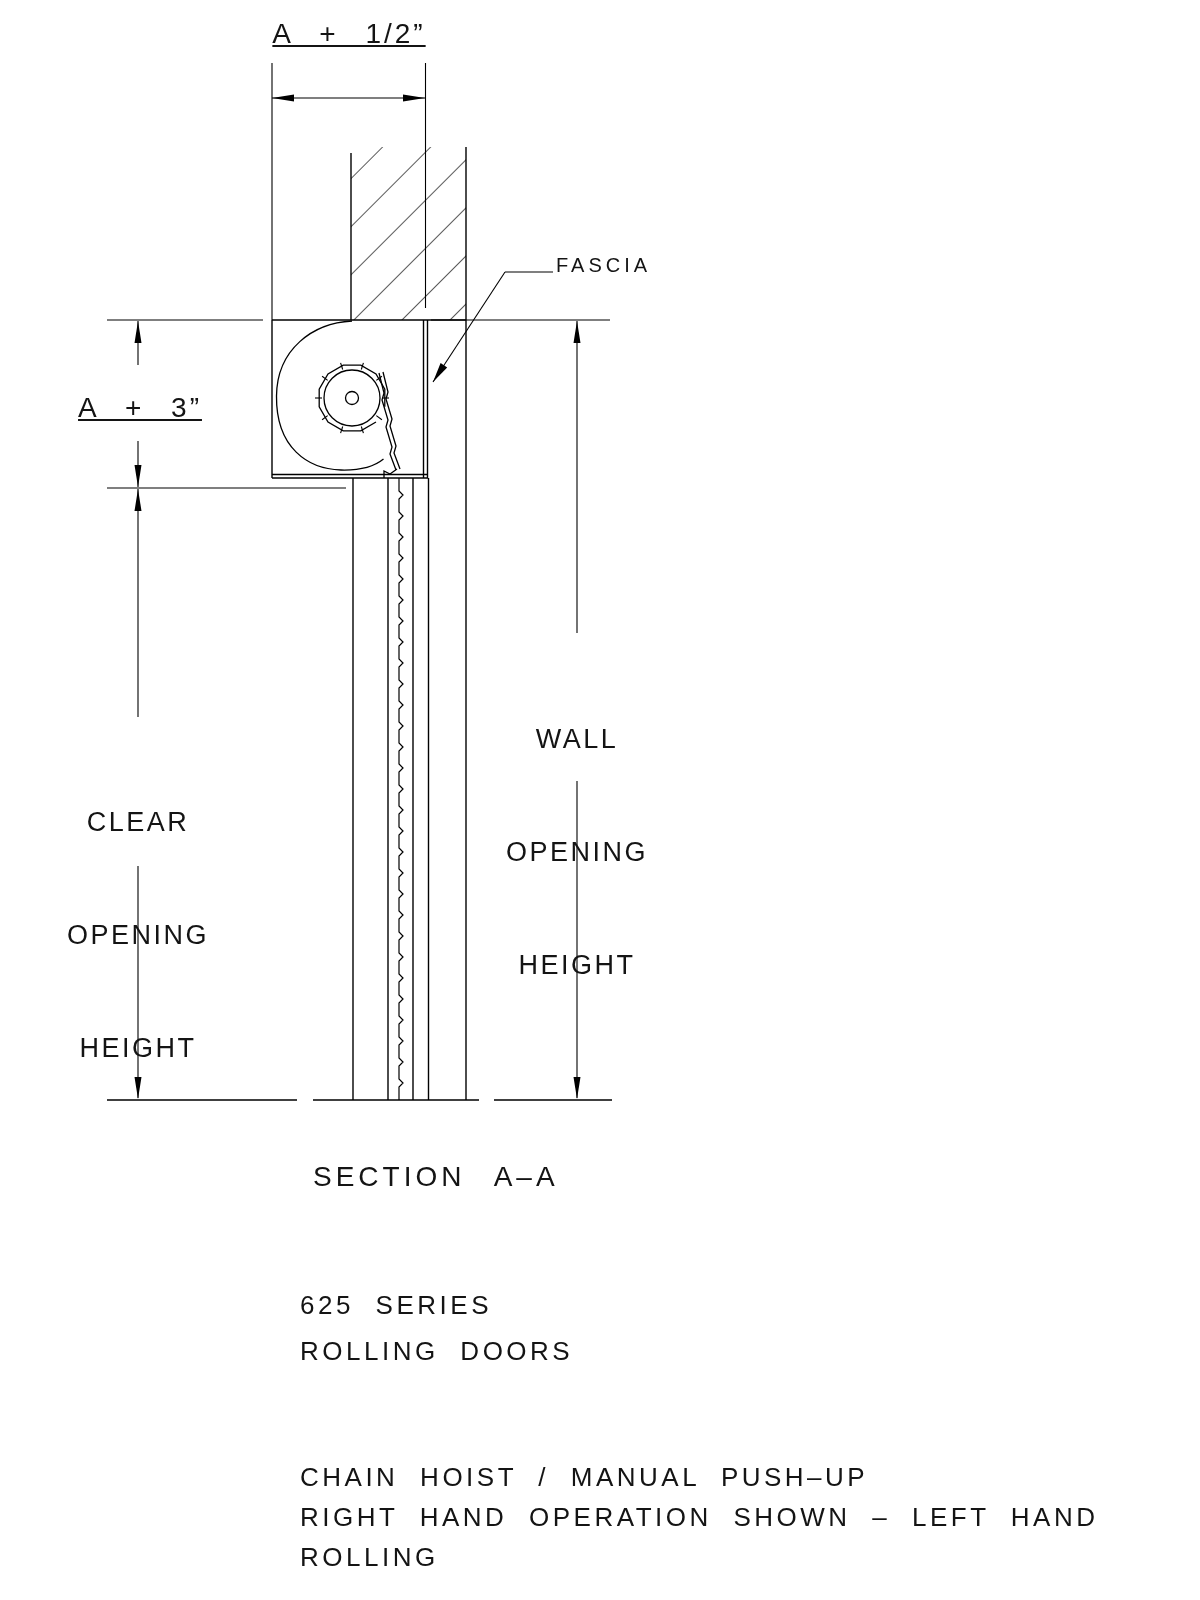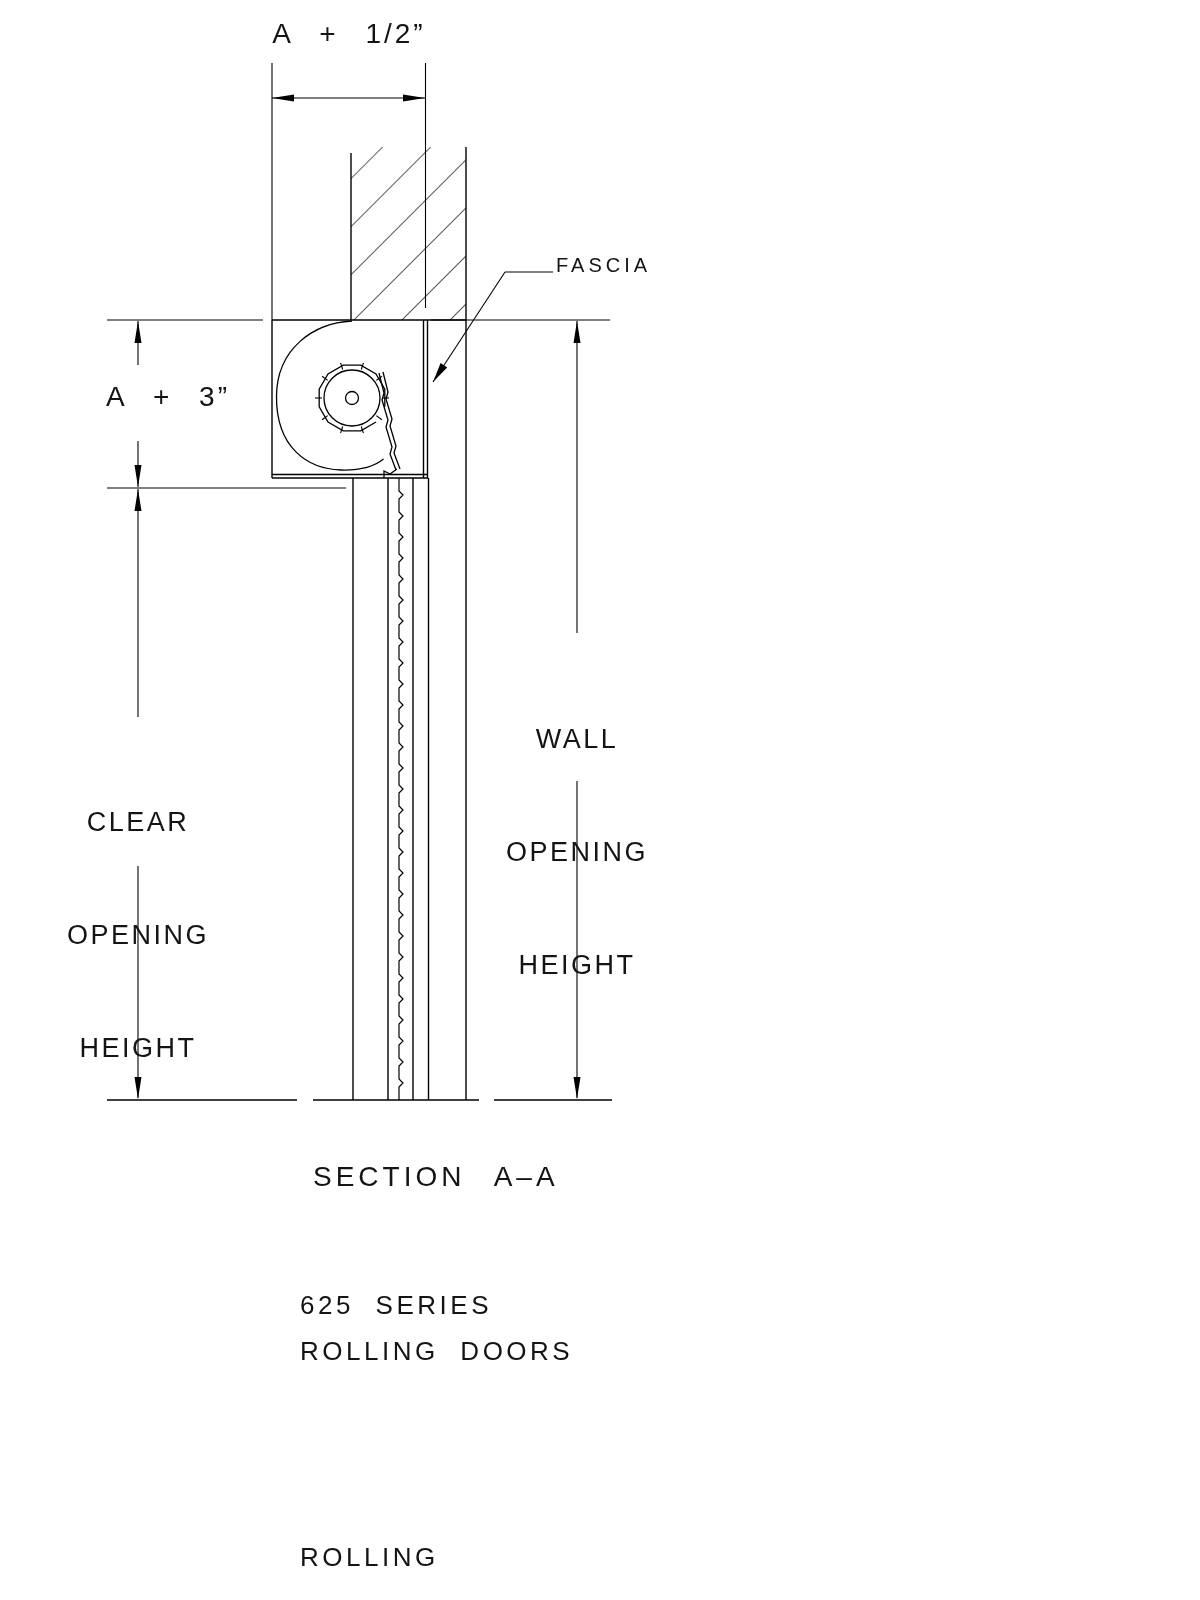--- a/index.html
+++ b/index.html
@@ -7,21 +7,21 @@
     position:relative;width:1200px;height:1600px;background:#ffffff;
     font-family:"Liberation Sans","DejaVu Sans",sans-serif;
     color:#0a0a0a;overflow:hidden;
   }
   #linework{position:absolute;left:0;top:0;}
   .cad{
     position:absolute;white-space:pre;color:#141414;
     font-weight:400;letter-spacing:3px;line-height:1;
   }
   .ctr{transform:translateX(-50%);text-align:center;}
-  .dimtxt{font-size:28px;word-spacing:16px;}
+  .dimtxt{font-size:28px;word-spacing:16px;text-decoration:underline;}
   .lbl{font-size:20px;letter-spacing:4px;}
   .stack{font-size:27px;letter-spacing:2.5px;}
   .stack div{margin-bottom:10px;margin-top:22px;}
   .title{font-size:28px;word-spacing:18px;letter-spacing:4px;}
   .note{font-size:26px;letter-spacing:3.5px;word-spacing:11px;}
 </style>
 </head>
 <body>
 
 <div id="sheet">
@@ -124,34 +124,36 @@
       <line x1="553" y1="272" x2="505" y2="272"></line>
       <line x1="505" y1="272" x2="433" y2="382"></line>
       <polygon points="433,382 447.2,367.5 440.6,363.1" stroke="none"></polygon>
     </g>
   </svg>
 
   <div class="cad dimtxt ctr" style="left:349px;top:20px;">A + 1/2”</div>
 
   <div class="cad lbl" style="left:556px;top:255px;">FASCIA</div>
 
-  <div class="cad dimtxt ctr" style="left:140px;top:383px;margin-left:28px;">A + 3”</div>
+  <div class="cad dimtxt ctr" style="left:140px;top:394px;">A + 3”</div>
 
   <div class="cad stack ctr" style="left:138px;top:733px;">
     <div>CLEAR</div>
     <div>OPENING</div>
     <div>HEIGHT</div>
   </div>
 
   <div class="cad stack ctr" style="left:577px;top:650px;">
     <div>WALL</div>
     <div>OPENING</div>
     <div>HEIGHT</div>
   </div>
 
   <div class="cad title" style="left:313px;top:1163px;">SECTION A–A</div>
 
   <div class="cad note" style="left:300px;top:1292px;">625 SERIES</div>
   <div class="cad note" style="left:300px;top:1338px;">ROLLING DOORS</div>
 
+  <div class="cad note" style="left:300px;top:1464px;">CHAIN HOIST / MANUAL PUSH–UP</div>
+  <div class="cad note" style="left:300px;top:1504px;">RIGHT HAND OPERATION SHOWN – LEFT HAND</div>
   <div class="cad note" style="left:300px;top:1544px;">ROLLING</div>
 
 </div>
 
 </body></html>

